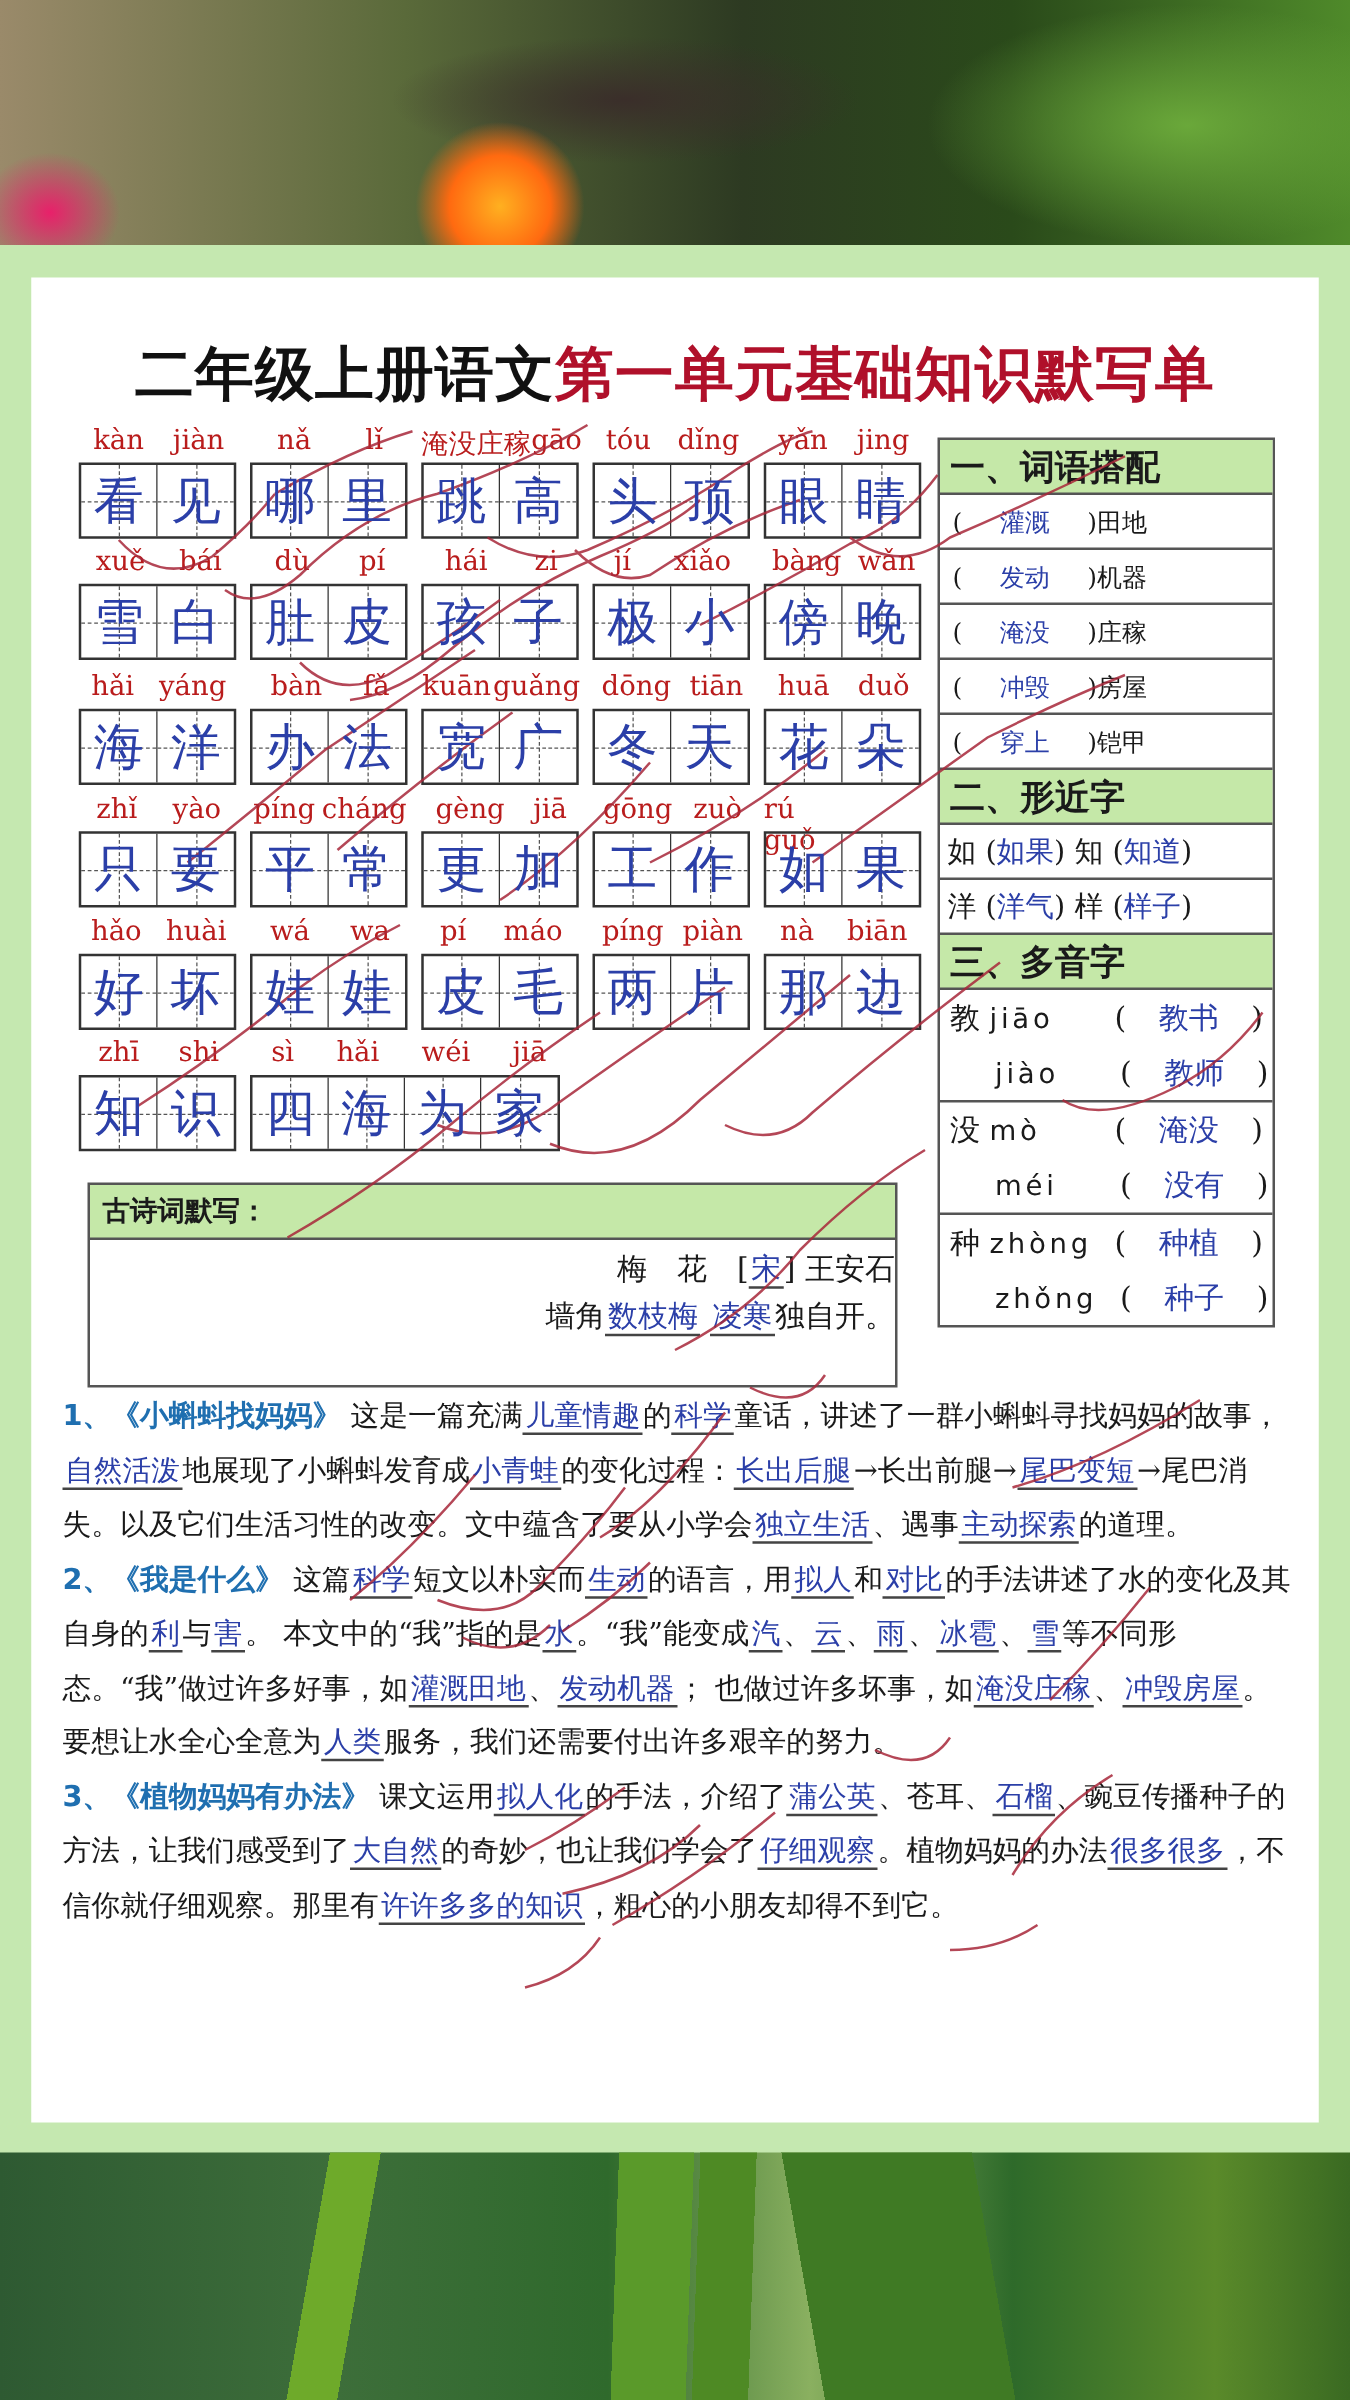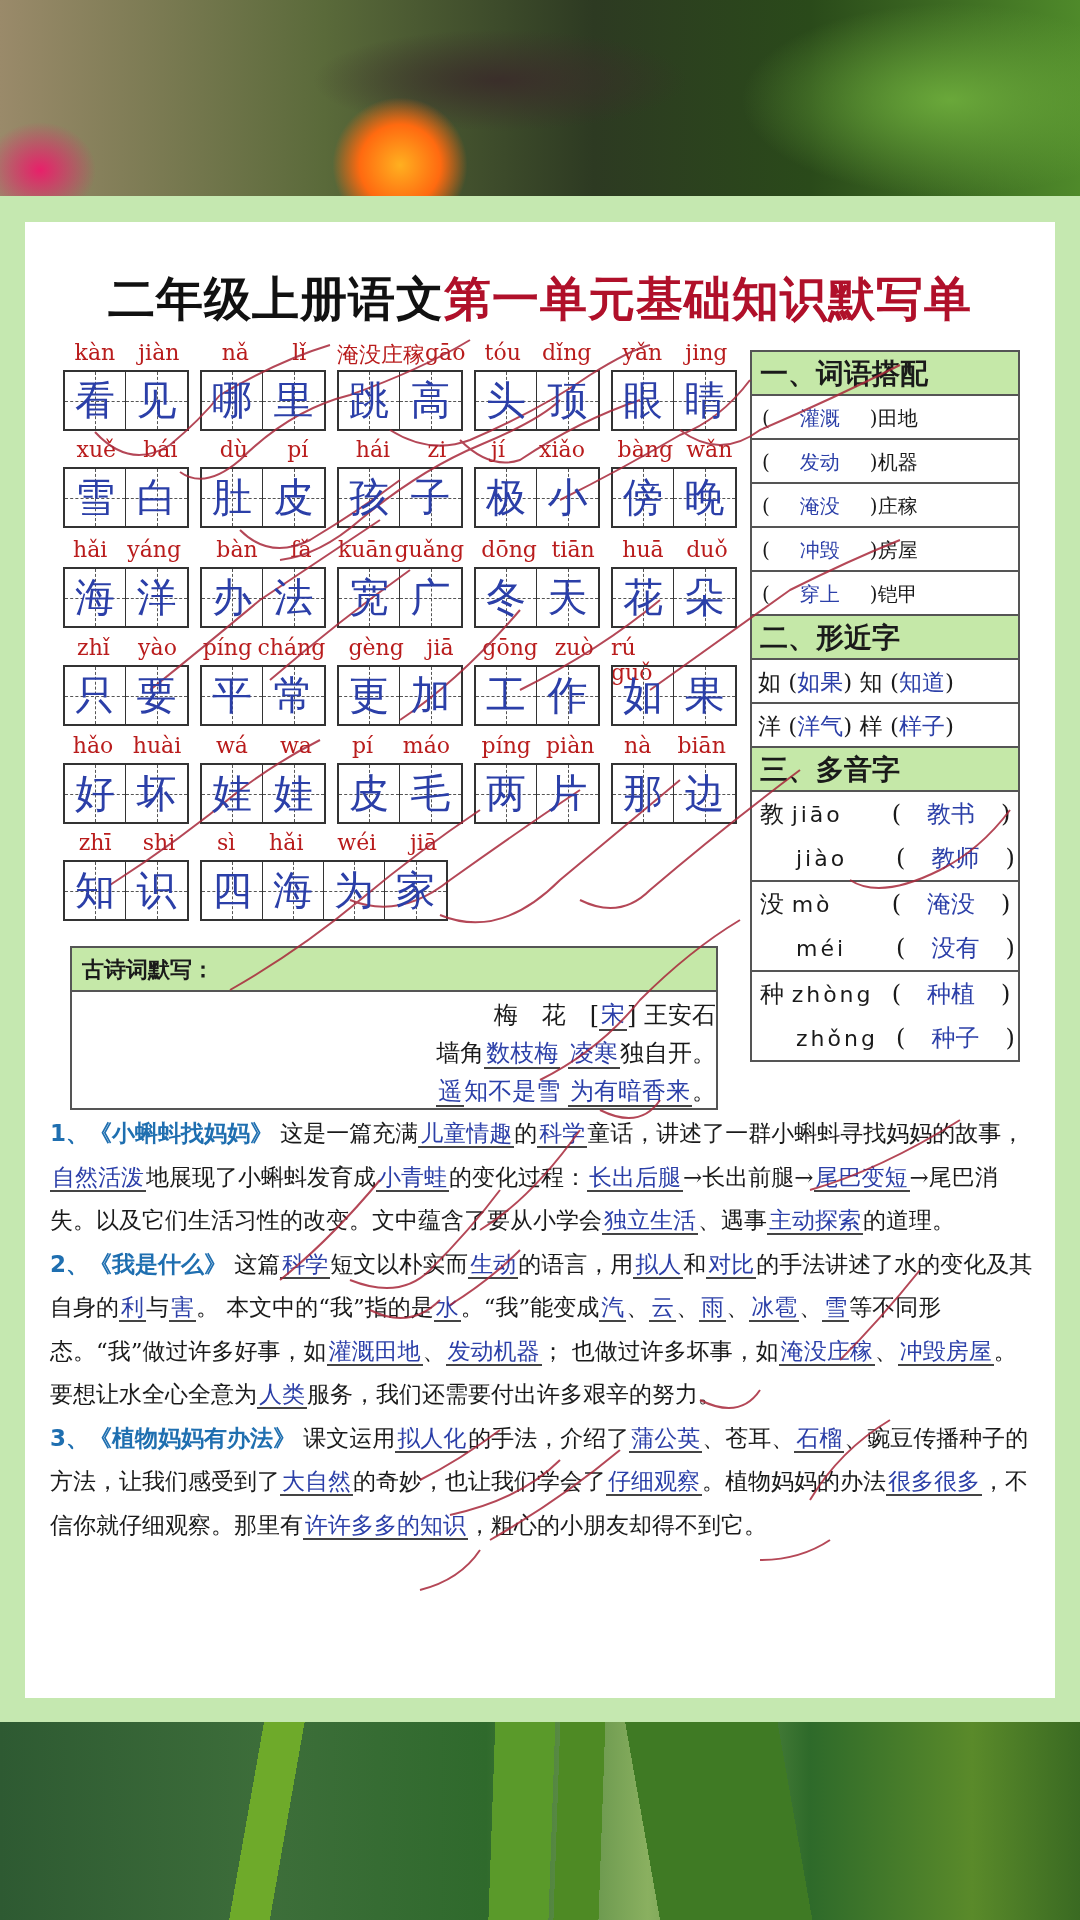--- a/index.html
+++ b/index.html
@@ -474,23 +474,20 @@
   </div>
 
 <div class="poem">
   <div class="poem-head">古诗词默写：</div>
   <div class="poem-body">
     <div>
       <span>梅　花　[</span><span class="blue ul">宋</span><span>] 王安石</span>
     </div>
     <div>
       <span>墙角</span><span class="blue ul">数枝梅</span>&nbsp;<span class="blue ul">凌寒</span><span>独自开。</span>
-    </div>
-    <div>
-      <span class="blue ul">遥</span><span class="blue">知不是雪</span>&nbsp;<span class="blue ul">为有暗香来</span><span>。</span>
     </div>
   </div>
 </div>
 
 <div class="rp">
   <div class="rp-head">一、词语搭配</div>
   <div id="s1rows">
       <div class="rp-row">(<span class="ans blue">灌溉</span>)<span>田地</span></div>
       <div class="rp-row">(<span class="ans blue">发动</span>)<span>机器</span></div>
       <div class="rp-row">(<span class="ans blue">淹没</span>)<span>庄稼</span></div>

